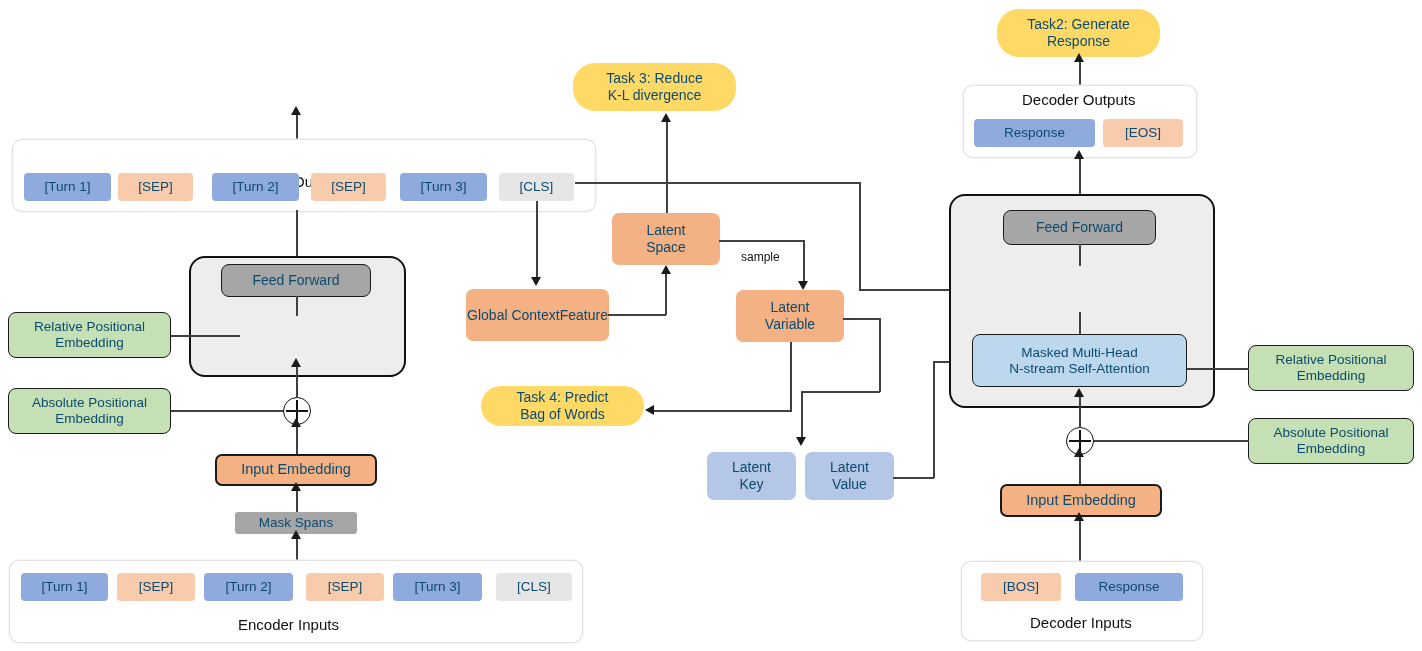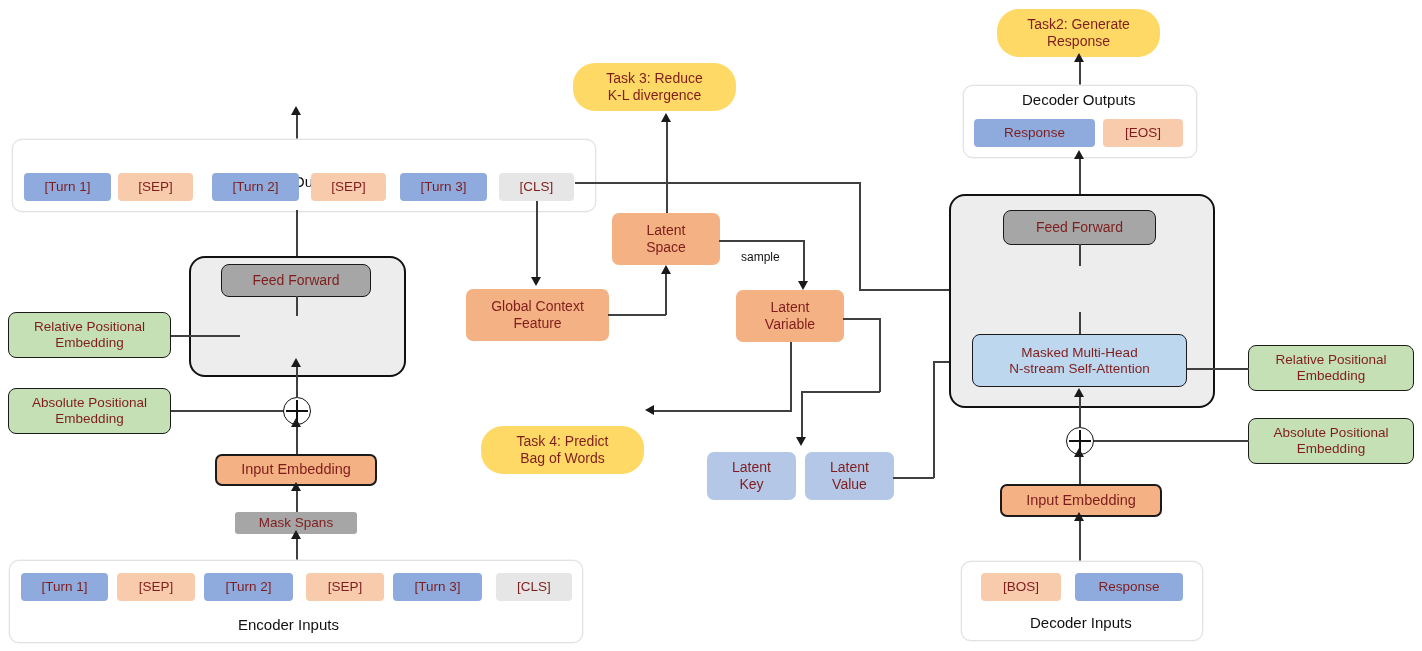--- a/index.html
+++ b/index.html
@@ -1,19 +1,19 @@
 <!DOCTYPE html>
 <html><head>
 <meta charset="utf-8">
 <style>
   html,body{margin:0;padding:0;background:#ffffff;}
   body{font-family:"Liberation Sans","DejaVu Sans",sans-serif;}
   #stage{position:relative;width:1422px;height:651px;background:#fff;overflow:hidden;}
   .node{position:absolute;box-sizing:border-box;display:flex;align-items:center;
-        justify-content:center;text-align:center;color:#7f1d1d;line-height:1.18;}
+        justify-content:center;text-align:center;color:#0c4a6e;line-height:1.18;}
   
   .chip{border-radius:4px;font-size:13.5px;}
   .chip.blue{background:#8FAADC;}
   .chip.peach{background:#F8CBAD;}
   .chip.grey{background:#E7E6E6;}
   
   .group{background:#ffffff;border:1px solid #E2E2E2;border-radius:10px;
          box-shadow:0 0 0 0.5px #EDEDED;}
   .group-label{position:absolute;font-size:15px;color:#111;white-space:nowrap;}
   
@@ -122,21 +122,21 @@
   </div>
 
   <div class="ln lnv" style="left:666px;top:120px;height:93px;"></div>
   <div class="arrow ar-up" style="left:661px;top:113px;"></div>
 
   <div class="node orange" style="left:612px;top:213px;width:108px;height:52px;flex-direction:column;">
     <span>Latent</span>
     <span>Space</span>
   </div>
 
-  <div class="node orange" style="left:466px;top:289px;width:143px;height:52px;flex-direction:column;">
+  <div class="node orange" style="left:466px;top:289px;width:143px;height:52px;flex-direction:row;">
     <span>Global Context</span>
     <span>Feature</span>
   </div>
 
   <div class="ln lnh" style="left:608px;top:314px;width:58px;"></div>
   <div class="ln lnv" style="left:665px;top:273px;height:42px;"></div>
   <div class="arrow ar-up" style="left:661px;top:265px;"></div>
 
   <div class="ln lnh" style="left:719px;top:240px;width:85px;"></div>
   <div class="ln lnv" style="left:803px;top:240px;height:43px;"></div>
@@ -151,21 +151,21 @@
   <div class="ln lnv" style="left:790px;top:342px;height:69px;"></div>
   <div class="ln lnh" style="left:652px;top:410px;width:140px;"></div>
   <div class="arrow ar-left" style="left:645px;top:405px;"></div>
 
   <div class="ln lnh" style="left:843px;top:318px;width:37px;"></div>
   <div class="ln lnv" style="left:879px;top:318px;height:74px;"></div>
   <div class="ln lnh" style="left:801px;top:391px;width:79px;"></div>
   <div class="ln lnv" style="left:801px;top:391px;height:49px;"></div>
   <div class="arrow ar-down" style="left:796px;top:437px;"></div>
 
-  <div class="node pill" style="left:481px;top:386px;width:163px;height:48px;flex-direction:column;margin-top:40px;">
+  <div class="node pill" style="left:481px;top:386px;width:163px;height:40px;flex-direction:column;">
     <span>Task 4: Predict</span>
     <span>Bag of Words</span>
   </div>
 
   <div class="node lblue-plain" style="left:707px;top:452px;width:89px;height:48px;flex-direction:column;">
     <span>Latent</span>
     <span>Key</span>
   </div>
   <div class="node lblue-plain" style="left:805px;top:452px;width:89px;height:48px;flex-direction:column;">
     <span>Latent</span>

